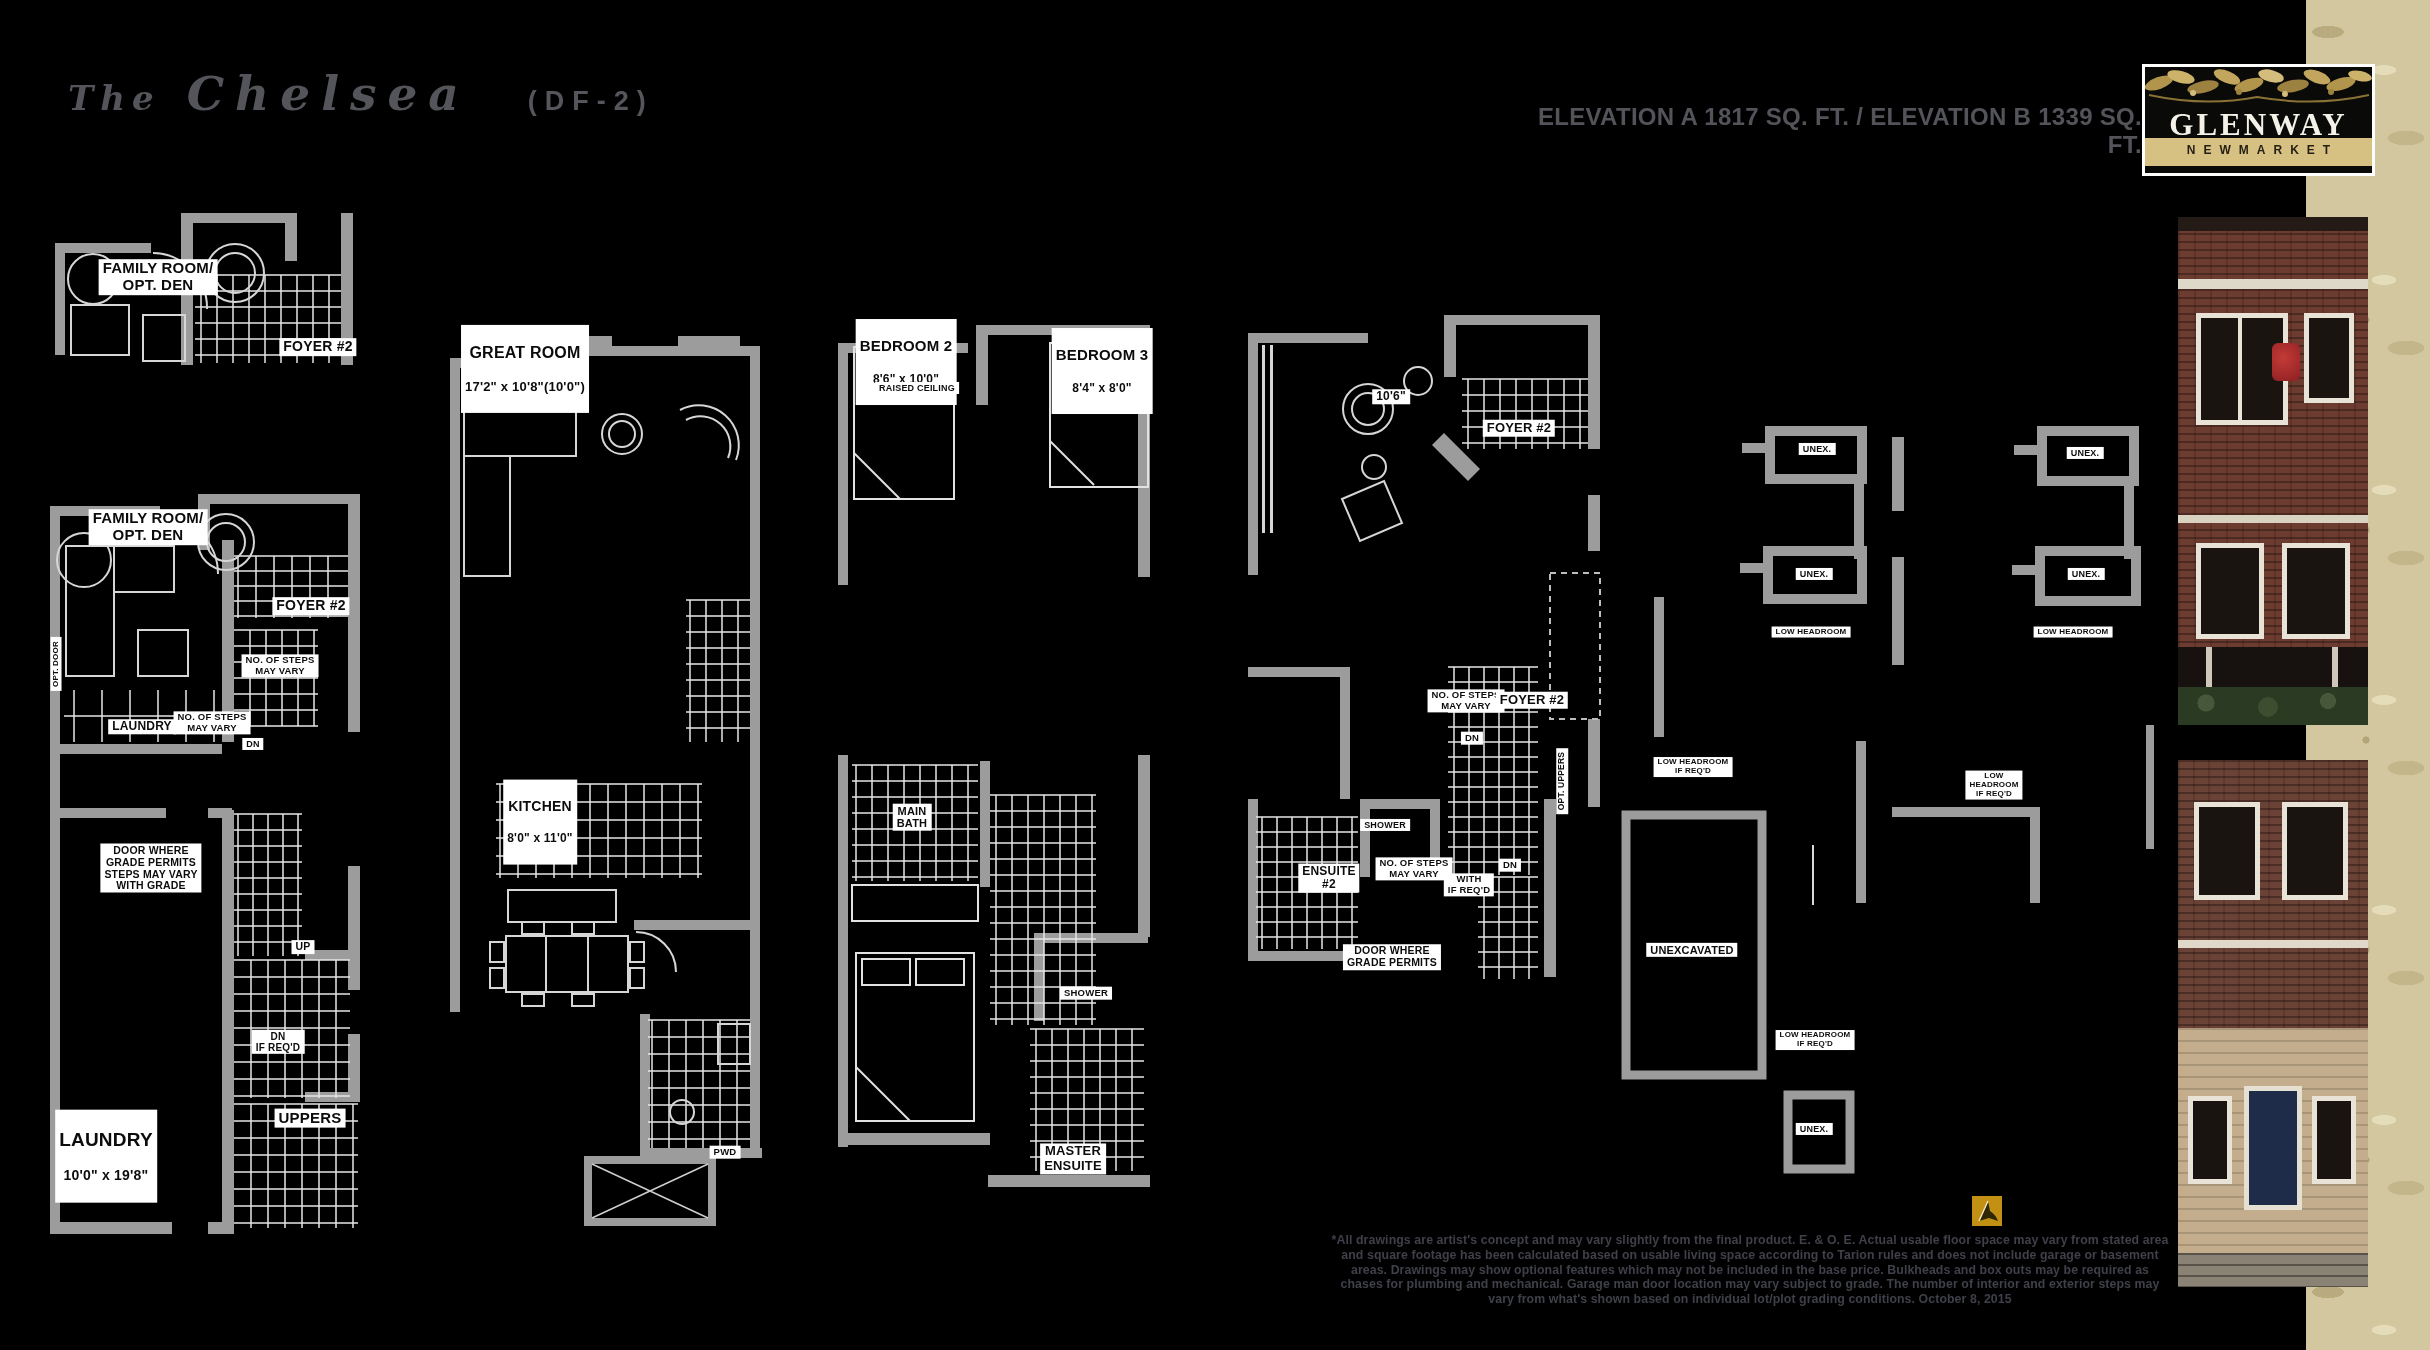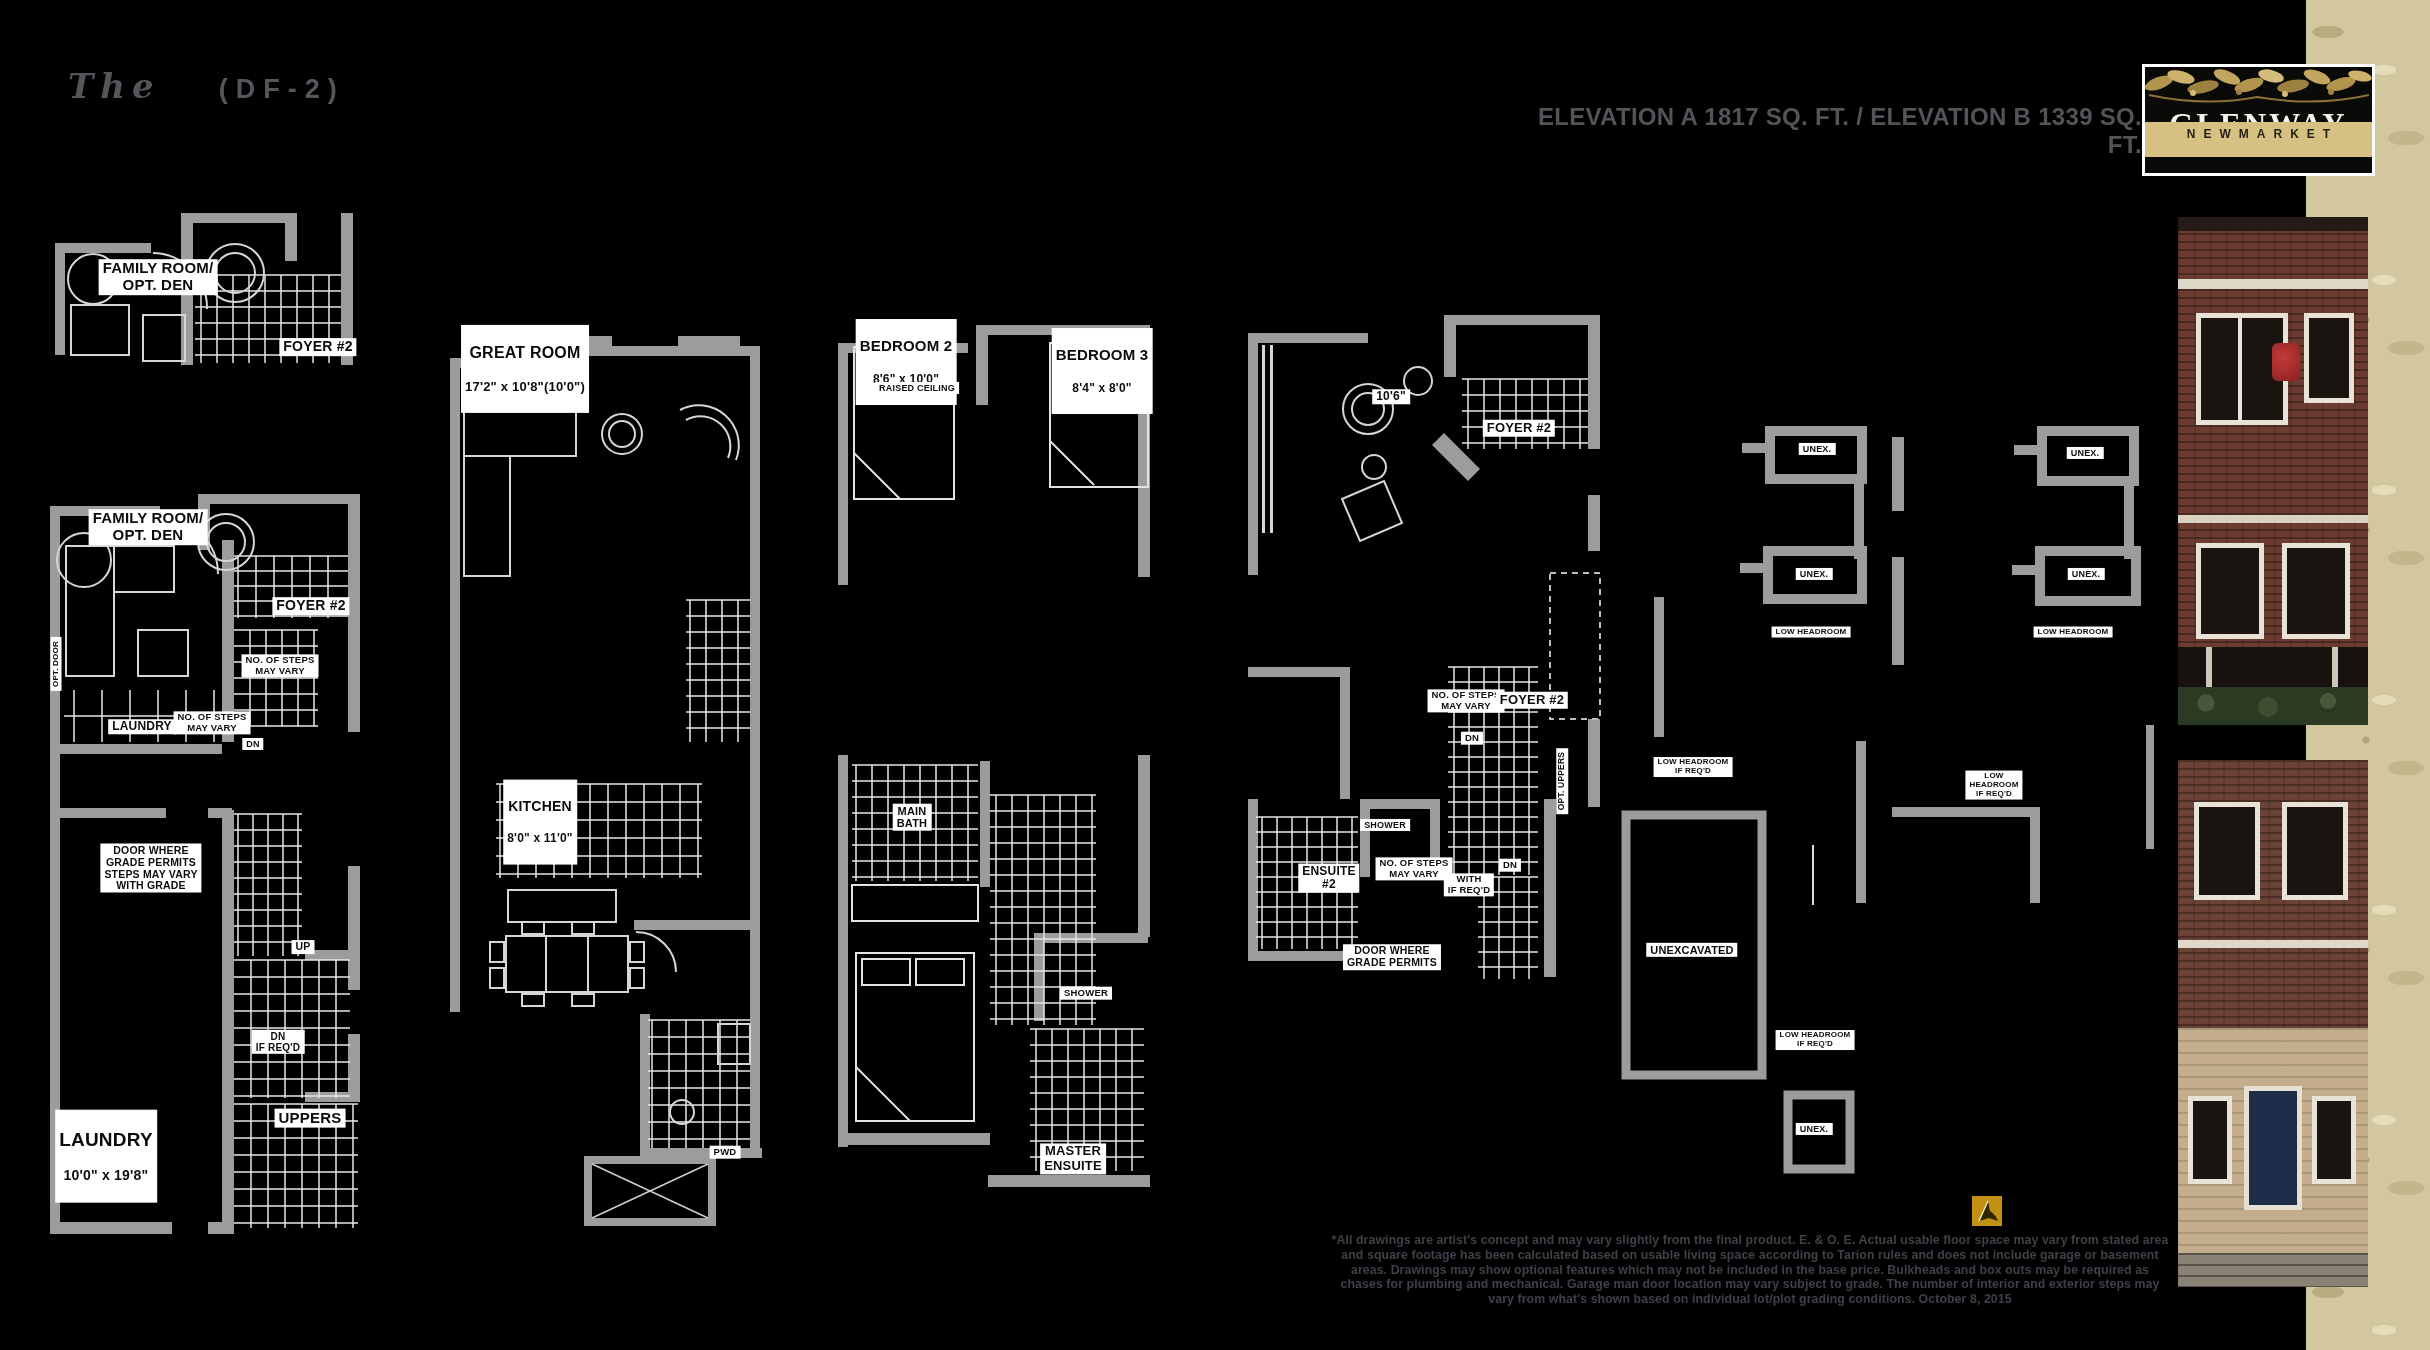--- a/index.html
+++ b/index.html
@@ -16,21 +16,21 @@
   
   .title-block{position:absolute;left:68px;top:66px;display:flex;align-items:baseline;color:#54555b;}
   .title-the{font-family:"DejaVu Serif",serif;font-style:italic;font-weight:600;font-size:34px;letter-spacing:7px;text-align:right;}
   .title-name{font-family:"DejaVu Serif",serif;font-style:italic;font-weight:700;font-size:47px;letter-spacing:11px;margin-left:26px;}
   .title-code{font-size:27px;letter-spacing:8px;margin-left:58px;color:#55565c;font-weight:600;}
   .elev-line{position:absolute;left:1500px;top:103px;width:642px;text-align:right;font-size:24px;font-weight:700;color:#53545a;letter-spacing:.3px;}
   
   .logo{position:absolute;left:2142px;top:64px;width:233px;height:112px;background:#0a0a08;border:3px solid #fff;box-sizing:border-box;}
   .logo-leaves{position:absolute;left:0;top:0;width:100%;height:46px;}
   .logo-brand{position:absolute;left:0;top:40px;width:100%;text-align:center;font-family:"Liberation Serif",serif;color:#f4f1e8;font-size:31px;font-weight:600;letter-spacing:3px;}
-  .logo-band{position:absolute;left:0;bottom:16px;width:100%;height:35px;background:#d6c183;text-align:center;}
+  .logo-band{position:absolute;left:0;bottom:7px;width:100%;height:28px;background:#d6c183;text-align:center;}
   .logo-loc{font-size:12px;font-weight:700;letter-spacing:8px;color:#241f12;line-height:24px;padding-left:8px;}
   
   .plabel{position:absolute;transform:translate(-50%,-50%);background:#fff;color:#0c0c0c;font-weight:600;
     text-align:center;white-space:pre-line;line-height:1.12;padding:1px 4px;letter-spacing:.2px;z-index:5;}
   .vlabel{transform:translate(-50%,-50%) rotate(-90deg);}
   .lname,.ldim{display:block;}
   .plan-svg{position:absolute;z-index:2;}
   
   .photo{position:absolute;left:2178px;width:190px;overflow:hidden;z-index:3;}
   .layer{position:absolute;}
@@ -49,20 +49,21 @@
 </style>
 </head>
 <body>
 
 <div id="canvas">
 
   <div class="beige-strip"></div>
 
   <div class="title-block">
     <span class="title-the">The</span>
+    <span class="title-name">Chelsea</span>
     <span class="title-code">(DF-2)</span>
   </div>
   <div class="elev-line">ELEVATION A 1817 SQ. FT.   /   ELEVATION B 1339 SQ. FT.</div>
 
   <div class="logo">
     <svg class="logo-leaves" viewBox="0 0 227 46">
       <g>
         <ellipse cx="14" cy="16" rx="15" ry="6" fill="#b1954c" transform="rotate(-20 14 16)"></ellipse>
         <ellipse cx="36" cy="10" rx="14" ry="6" fill="#cdb36a" transform="rotate(15 36 10)"></ellipse>
         <ellipse cx="58" cy="20" rx="16" ry="6" fill="#9c8140" transform="rotate(-12 58 20)"></ellipse>

